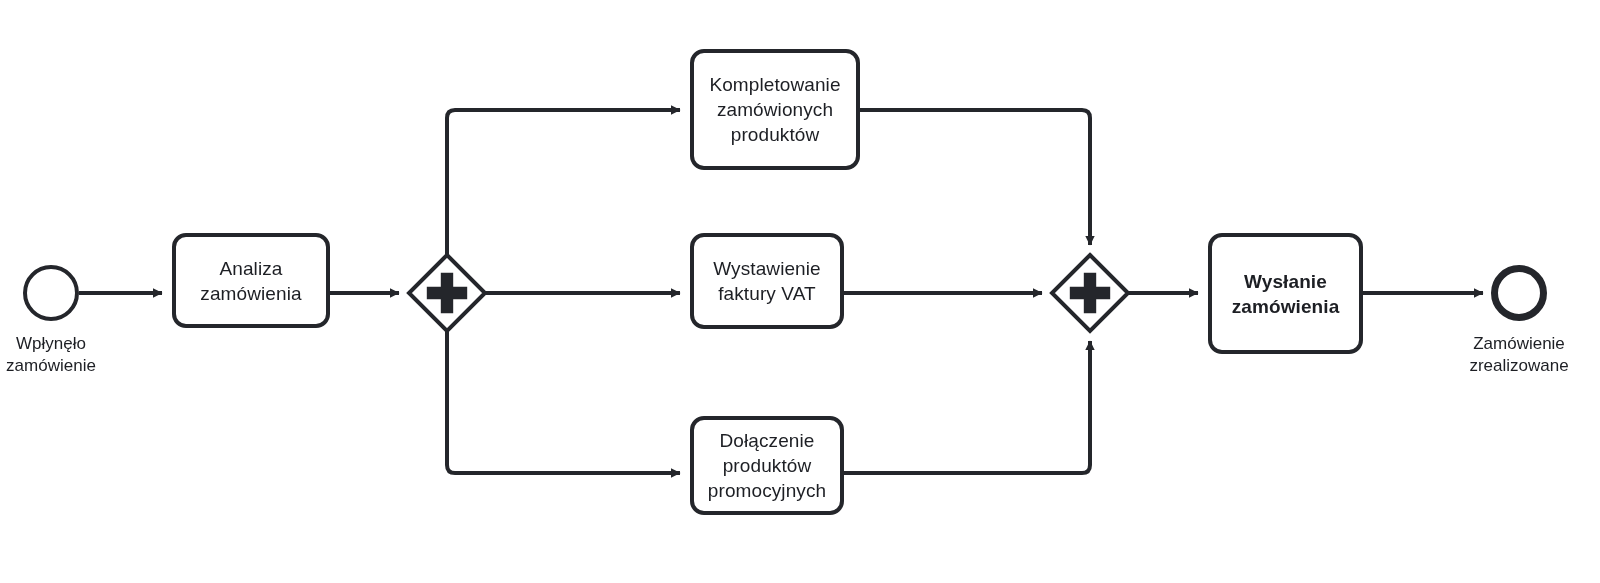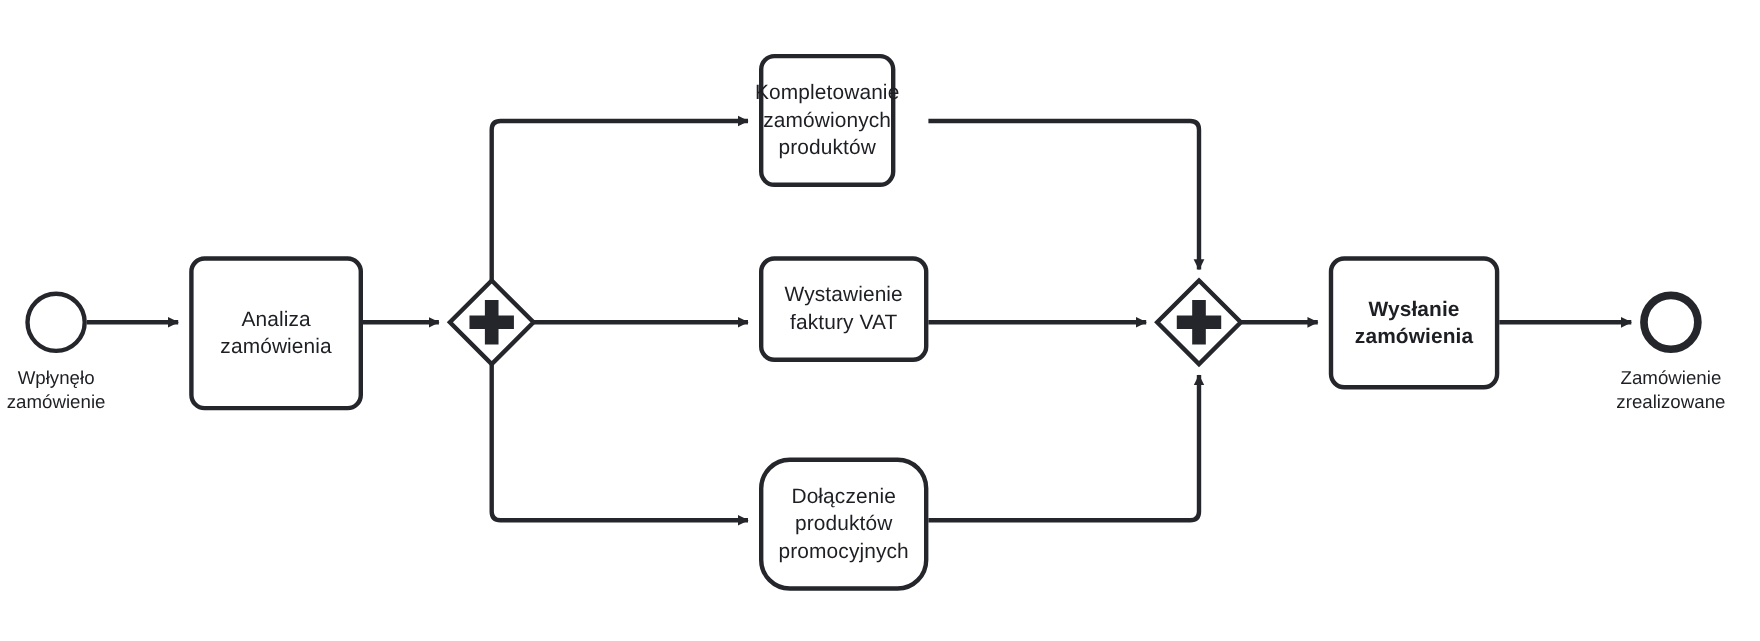--- a/index.html
+++ b/index.html
@@ -110,37 +110,37 @@
     <g>
       <polygon points="1090,255 1128,293 1090,331 1052,293" fill="#ffffff" stroke="#24262b" stroke-width="4" stroke-linejoin="miter"></polygon>
       <path d="M1083,272 L1097,272 L1097,286 L1111,286 L1111,300 L1097,300 L1097,314 L1083,314 L1083,300 L1069,300 L1069,286 L1083,286 Z" fill="#24262b" stroke="#ffffff" stroke-width="1.6"></path>
     </g>
   </svg>
 
   <div class="node event event-start" style="left:23px; top:265px; width:56px; height:56px;"></div>
   <div class="event-label" style="left:-49px; top:333px; width:200px;">Wpłynęło
 zamówienie</div>
 
-  <div class="node task" style="left:172px; top:233px; width:158px; height:140px;">
+  <div class="node task" style="left:172px; top:233px; width:158px; height:95px;">
     <span class="task-label">Analiza
 zamówienia</span>
   </div>
 
-  <div class="node task" style="left:690px; top:49px; width:124px; height:121px;text-align:center;">
+  <div class="node task" style="left:690px; top:49px; width:170px; height:121px;text-align:center;">
     <span class="task-label">Kompletowanie
 zamówionych
 produktów</span>
   </div>
 
   <div class="node task" style="left:690px; top:233px; width:154px; height:96px;">
     <span class="task-label">Wystawienie
 faktury VAT</span>
   </div>
 
-  <div class="node task" style="left:690px; top:416px; width:154px; height:121px;border-radius:28px;">
+  <div class="node task" style="left:690px; top:416px; width:154px; height:99px;">
     <span class="task-label">Dołączenie
 produktów
 promocyjnych</span>
   </div>
 
   <div class="node task" style="left:1208px; top:233px; width:155px; height:121px;font-weight:bold;">
     <span class="task-label">Wysłanie
 zamówienia</span>
   </div>
 

